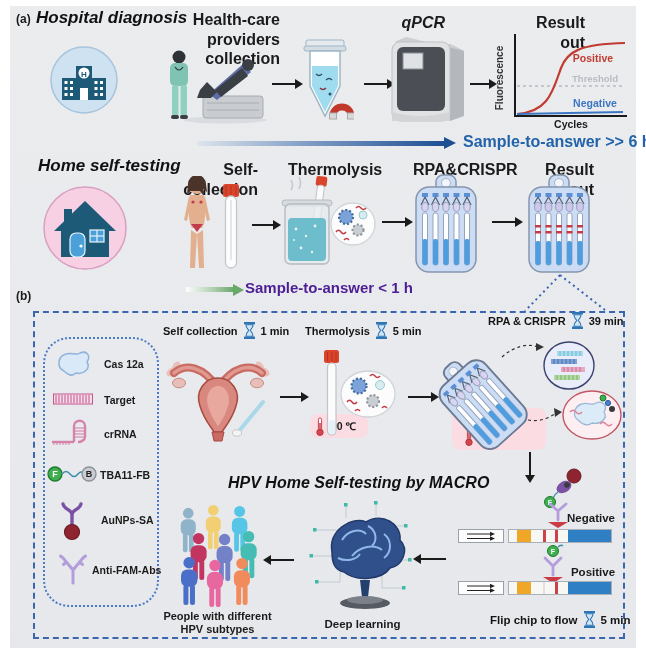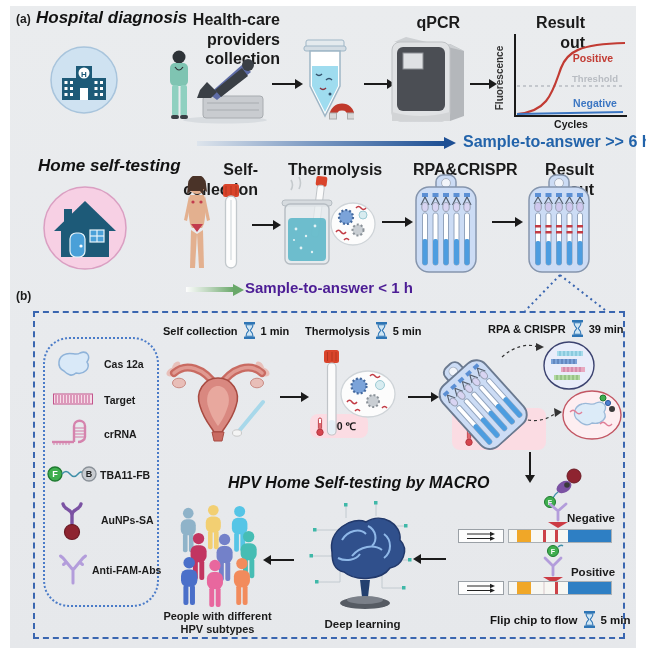--- a/index.html
+++ b/index.html
@@ -97,21 +97,21 @@
     <path d="M26,44 q3,-3 6,0" stroke="#33506b" stroke-width="1.4" fill="none"></path>
     <path d="M20,52 q3,3 6,0" stroke="#8a2f3a" stroke-width="1.4" fill="none"></path>
     <circle cx="30" cy="58" r="1.5" fill="#33506b"></circle>
     <path d="M33,80 C33,68 51,68 51,80" stroke="#c0392b" stroke-width="7" fill="none"></path>
     <rect x="29.5" y="77" width="7" height="6" fill="#d8d8d8" stroke="#aaa"></rect>
     <rect x="47.5" y="77" width="7" height="6" fill="#d8d8d8" stroke="#aaa"></rect>
   </svg>
 
   <div class="arr" style="left:364px;top:83px;width:24px;"></div>
 
-  <div class="lbl fs10" style="left:395px;top:13px;width:65px;">qPCR</div>
+  <div class="lbl fs10" style="left:380px;top:13px;width:65px;font-style:italic;">qPCR</div>
 
   <svg class="abs" style="left:390px;top:34px;" width="76" height="90" viewBox="0 0 76 90">
     <polygon points="60,10 74,17 74,82 60,87" fill="#b4b7bb"></polygon>
     <polygon points="4,8 16,3 74,17 60,10" fill="#cdd0d3"></polygon>
     <rect x="2" y="8" width="58" height="79" rx="8" fill="#e0e2e4" stroke="#bfc2c5"></rect>
     <rect x="7" y="13" width="48" height="64" rx="6" fill="#4b4e54"></rect>
     <rect x="13" y="19" width="20" height="16" fill="#dfe1e4" stroke="#8b8e93"></rect>
     <path d="M2,78 q28,8 58,0 l0,9 l-58,0 Z" fill="#d2d4d6"></path>
   </svg>
 
@@ -443,21 +443,21 @@
     <circle cx="33" cy="31" r="6" fill="#c9ced3" stroke="#8a9198" stroke-width="2" stroke-dasharray="2 2"></circle>
     <circle cx="40" cy="15" r="4.5" fill="#d8ecf0" stroke="#9ccad4"></circle>
     <path d="M7,32 q2.5,-3.5 5,0 q2.5,3.5 5,0" stroke="#c23b45" stroke-width="1.5" fill="none"></path>
     <path d="M30,6 q2.5,-3 5,0 q2.5,3 5,0" stroke="#c23b45" stroke-width="1.5" fill="none"></path>
     <path d="M42,38 q2.5,-3 5,0" stroke="#c23b45" stroke-width="1.5" fill="none"></path>
     <path d="M15,41 q2.5,-3 5,0" stroke="#c23b45" stroke-width="1.5" fill="none"></path>
   </svg>
 
   <div class="arr" style="left:408px;top:396px;width:24px;"></div>
 
-  <div class="step-head" style="left:462px;top:320px;padding-left:26px;">
+  <div class="step-head" style="left:462px;top:312px;padding-left:26px;">
     <span>RPA &amp; CRISPR</span>
     <svg width="13" height="17" viewBox="0 0 13 17">
         <rect x="1" y="0" width="11" height="2.4" fill="#2e75b5"></rect>
         <rect x="1" y="14.6" width="11" height="2.4" fill="#2e75b5"></rect>
         <path d="M3,2.8 c0,4 2.7,4.5 2.7,5.7 c0,1 -2.7,1.5 -2.7,5.7 h7 c0,-4.2 -2.7,-4.7 -2.7,-5.7 c0,-1.2 2.7,-1.7 2.7,-5.7 z" fill="#cfe6f5" stroke="#2e75b5" stroke-width="1.1"></path>
       </svg>
     <span>39 min</span>
   </div>
 
   <div class="temp-box" style="left:452px;top:408px;width:94px;height:42px;"></div>

